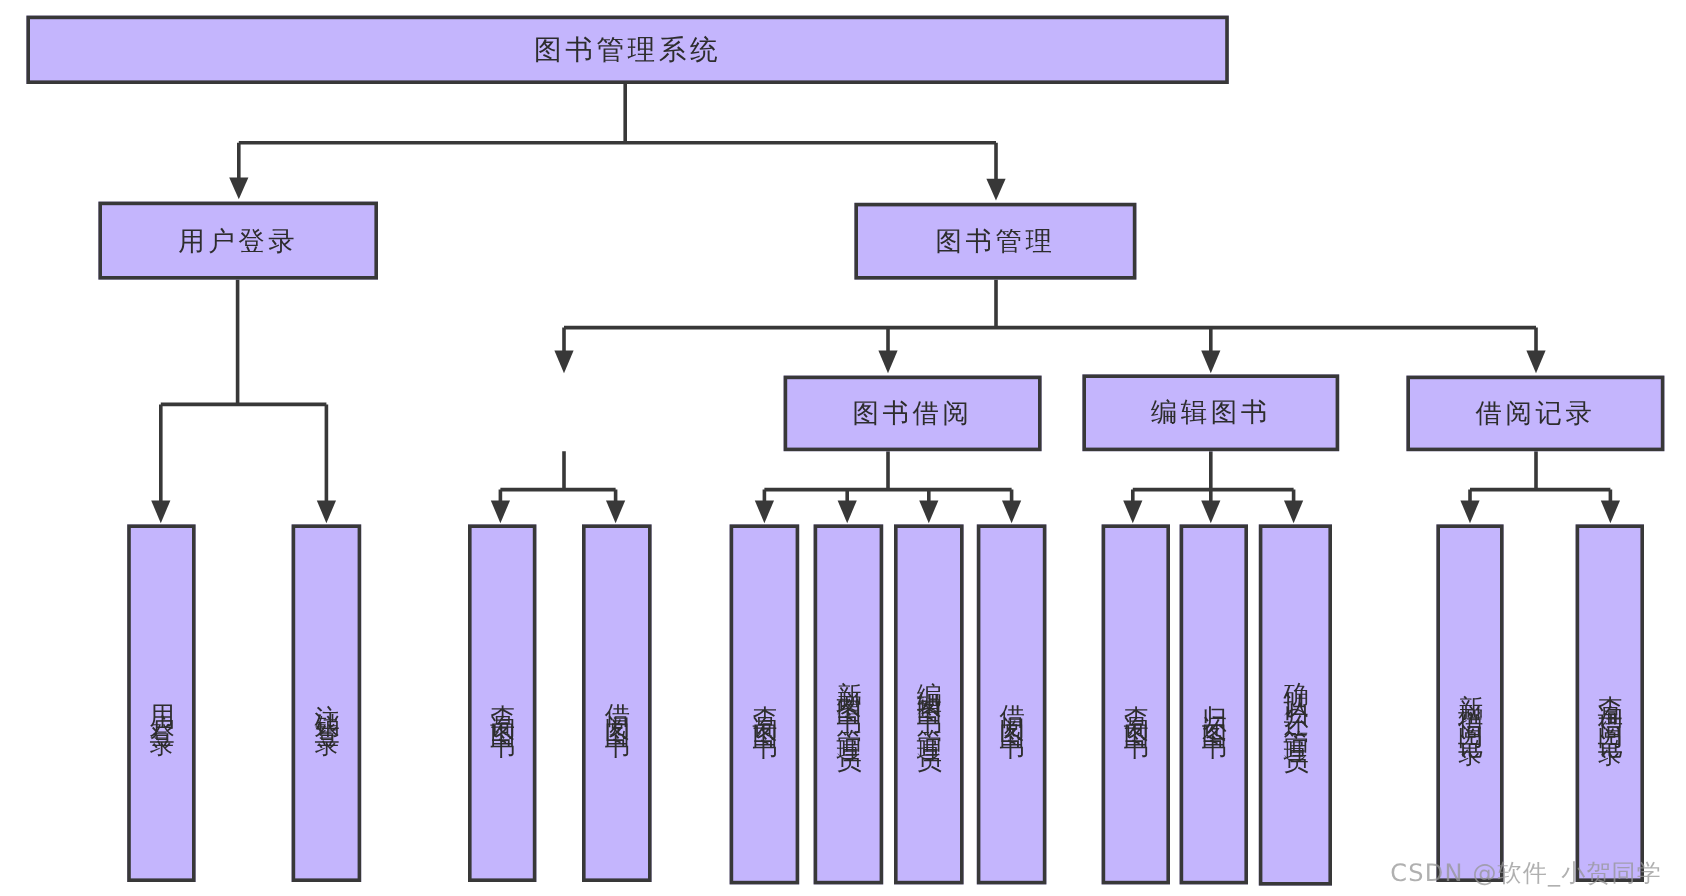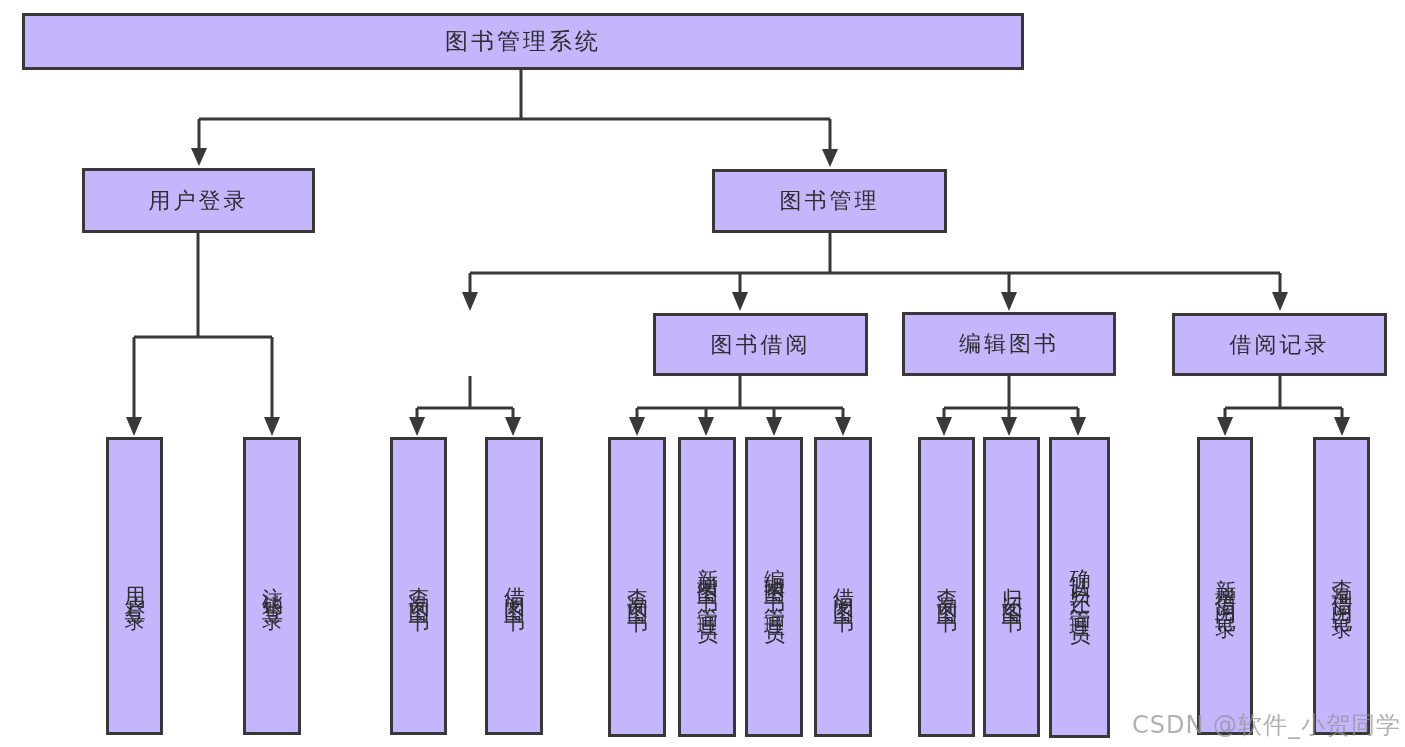--- a/index.html
+++ b/index.html
@@ -27,23 +27,23 @@
   .v-node{font-size:21px;}
   .v-node .vtext{
     writing-mode:vertical-rl;
     text-orientation:mixed;
     letter-spacing:8px;
     line-height:1;
     white-space:nowrap;
   }
   .watermark{
     position:absolute;
-    right:4px;
+    right:20px;
     bottom:6px;
-    font-size:24px;
+    font-size:20px;
     letter-spacing:1px;
     color:rgba(150,150,150,0.75);
     z-index:3;
     white-space:nowrap;
   }
 </style>
 </head>
 <body>
 
 <div id="canvas">

